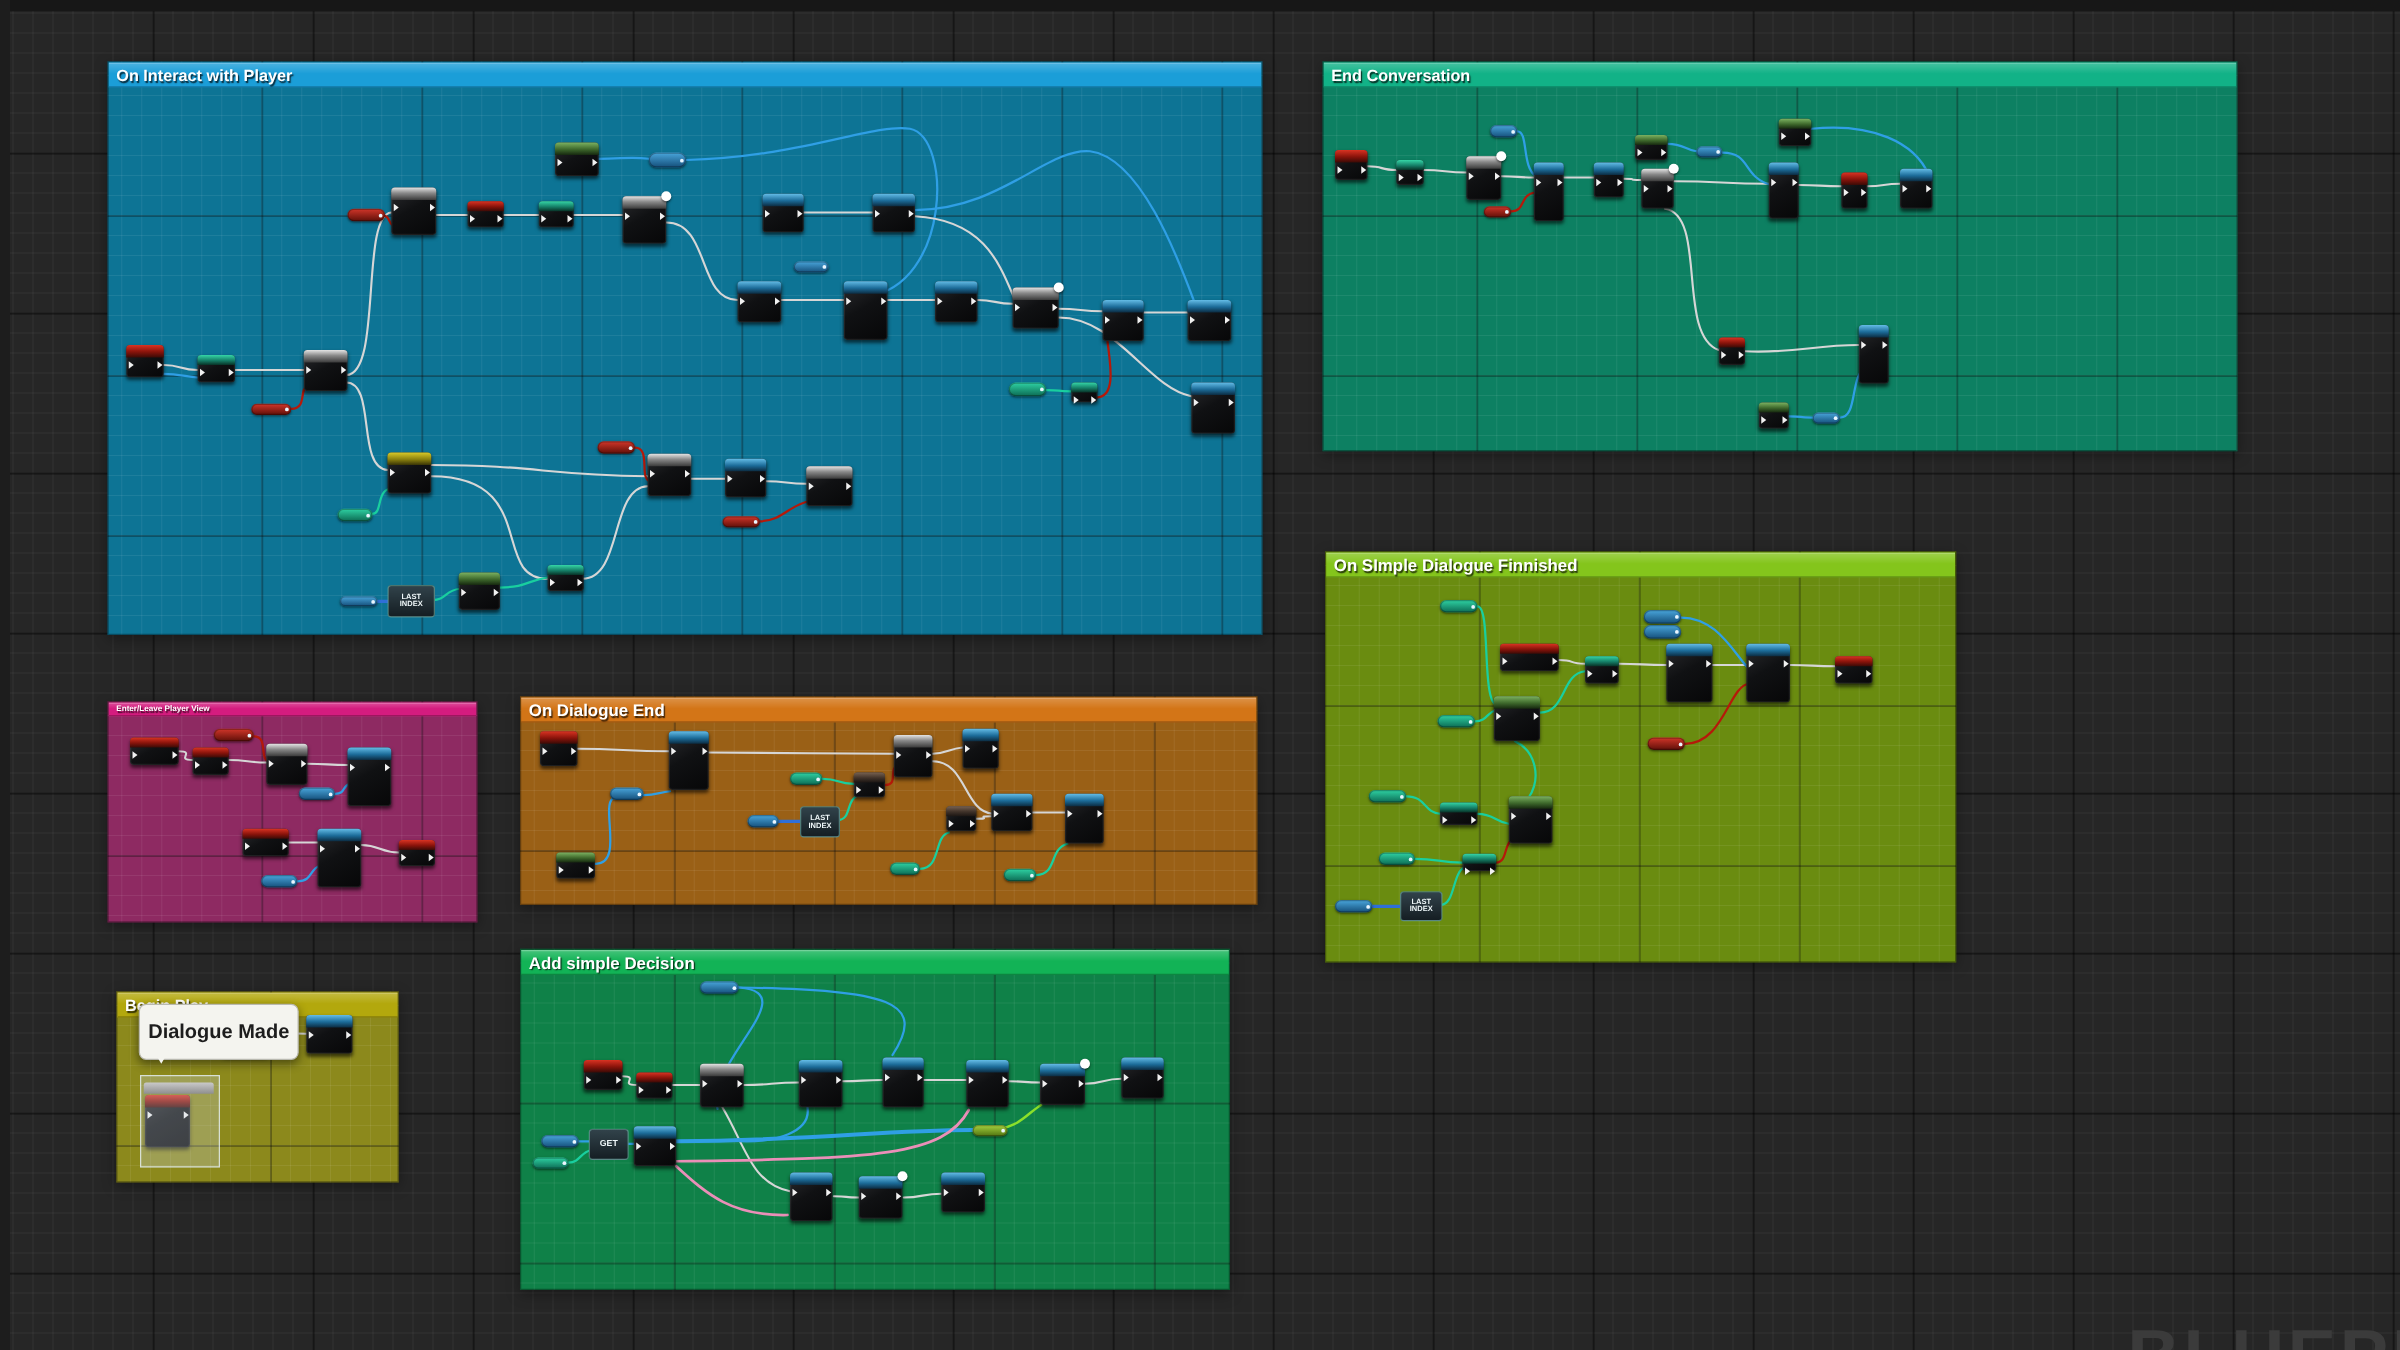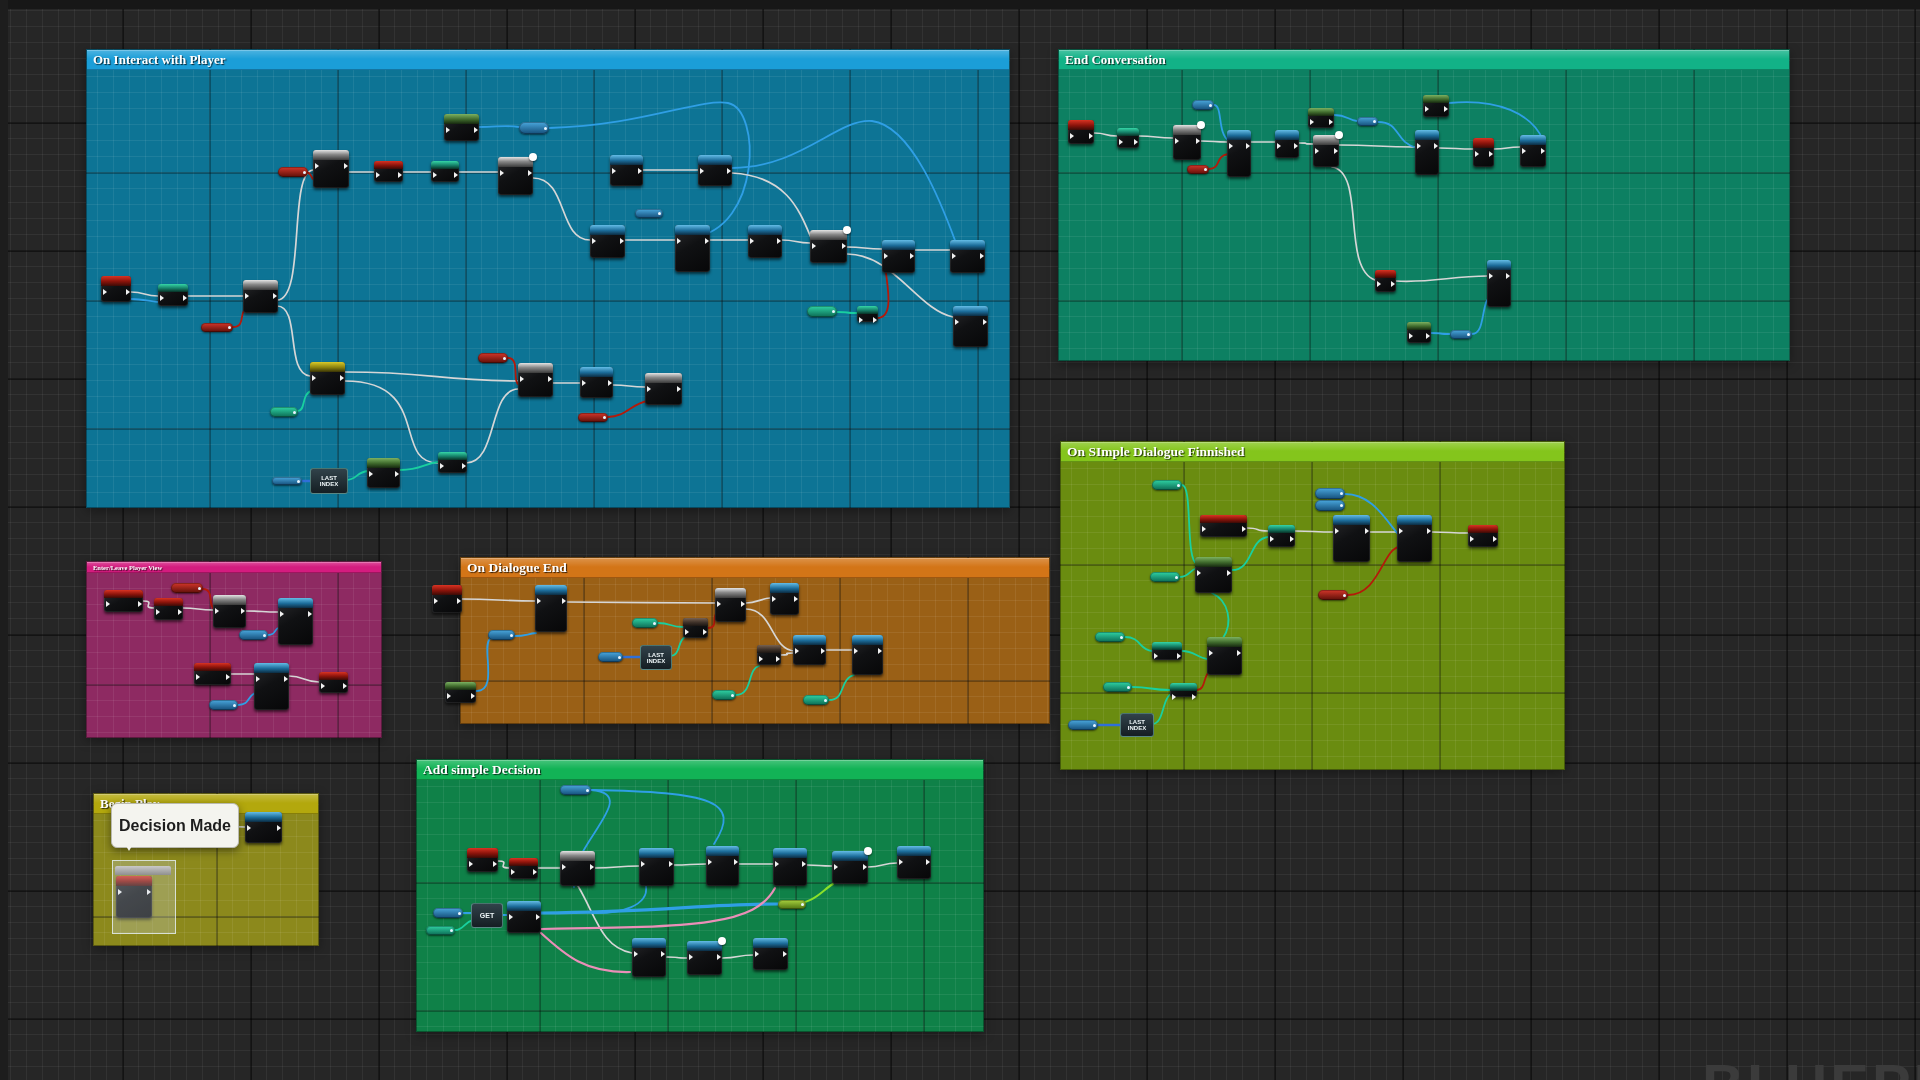--- a/index.html
+++ b/index.html
@@ -16,21 +16,21 @@
   #leftband{position:absolute;left:0;top:0;width:8px;height:1080px;background:#1d1d1d;z-index:2;}
   #watermark{position:absolute;z-index:1;font-weight:bold;color:#3b3b3b;letter-spacing:3px;}
   .comment{position:absolute;z-index:3;border:1px solid rgba(0,0,0,0.35);
     background-image:
       linear-gradient(rgba(0,0,0,0.30) 2px, transparent 2px),
       linear-gradient(90deg, rgba(0,0,0,0.30) 2px, transparent 2px),
       linear-gradient(rgba(255,255,255,0.07) 1px, transparent 1px),
       linear-gradient(90deg, rgba(255,255,255,0.07) 1px, transparent 1px);
     background-size:128px 128px,128px 128px,16px 16px,16px 16px;
     background-position:-6px -6px;
-    box-shadow:0 3px 10px rgba(0,0,0,0.35);font-family:Liberation Serif, serif;}
+    box-shadow:0 3px 10px rgba(0,0,0,0.35);}
   .cbar{position:absolute;left:0;top:0;right:0;display:flex;align-items:center;
     box-shadow:inset 0 1px 0 rgba(255,255,255,0.25), inset 0 -1px 0 rgba(0,0,0,0.25);}
   .ctitle{color:#ffffff;font-weight:bold;padding-left:6px;white-space:nowrap;
     text-shadow:1px 1px 1px rgba(0,0,0,0.75);}
   #wires{position:absolute;left:0;top:0;z-index:4;}
   #wires path{fill:none;stroke-linecap:round;}
   .node{position:absolute;z-index:5;border-radius:3px;
     background:linear-gradient(150deg,#2a2b2e 0%,#101113 45%,#070708 100%);
     box-shadow:0 2px 3px rgba(0,0,0,0.6), inset 0 0 0 1px rgba(255,255,255,0.08);}
   .hd{position:absolute;left:0;top:0;right:0;border-radius:3px 3px 0 0;opacity:0.96;}
@@ -83,21 +83,21 @@
       <div class="comment" style="left: 1060px; top: 441px; width: 503px; height: 327px; background-color: rgb(106, 140, 16);">
         <div class="cbar" style="height: 20px; background: linear-gradient(rgba(255, 255, 255, 0.22), rgba(255, 255, 255, 0) 45%), rgb(132, 197, 28);">
           <span class="ctitle" style="font-size: 13.5px;">On SImple Dialogue Finnished</span>
         </div>
       </div>
       <div class="comment" style="left: 86px; top: 561px; width: 294px; height: 175px; background-color: rgb(142, 42, 98);">
         <div class="cbar" style="height: 11px; background: linear-gradient(rgba(255, 255, 255, 0.22), rgba(255, 255, 255, 0) 45%), rgb(212, 28, 127);">
           <span class="ctitle" style="font-size: 6.5px;">Enter/Leave Player View</span>
         </div>
       </div>
-      <div class="comment" style="left: 416px; top: 557px; width: 588px; height: 165px; background-color: rgb(154, 96, 22); margin-left: 44px;">
+      <div class="comment" style="left: 416px; top: 557px; width: 588px; height: 165px; background-color: rgb(154, 96, 22);">
         <div class="cbar" style="height: 20px; background: linear-gradient(rgba(255, 255, 255, 0.22), rgba(255, 255, 255, 0) 45%), rgb(211, 117, 23);">
           <span class="ctitle" style="font-size: 13.5px;">On Dialogue End</span>
         </div>
       </div>
       <div class="comment" style="left: 416px; top: 759px; width: 566px; height: 271px; background-color: rgb(15, 129, 72);">
         <div class="cbar" style="height: 20px; background: linear-gradient(rgba(255, 255, 255, 0.22), rgba(255, 255, 255, 0) 45%), rgb(18, 179, 86);">
           <span class="ctitle" style="font-size: 13.5px;">Add simple Decision</span>
         </div>
       </div>
       <div class="comment" style="left: 93px; top: 793px; width: 224px; height: 151px; background-color: rgb(140, 137, 28);">
@@ -723,15 +723,15 @@
       <div class="pill pill-lime" style="left: 778px; top: 900px; width: 28px; height: 9px;">
         <i></i>
       </div>
       <div class="pill pill-red" style="left: 117px; top: 816px; width: 33px; height: 9px;">
         <i></i>
       </div>
     </div>
   <div id="selection" style="left: 112px; top: 860px; width: 62px; height: 72px;"></div>
   <div id="caption" style="left: 115px; top: 866px; width: 56px; height: 9px;"></div>
   <div id="tooltip" style="left: 111px; top: 803px; width: 126px; height: 43px; font-size: 16px;">
-    <span>Decision Made</span>
+    <span>Dialogue Made</span>
   </div>
 </div>
 
 </body></html>

